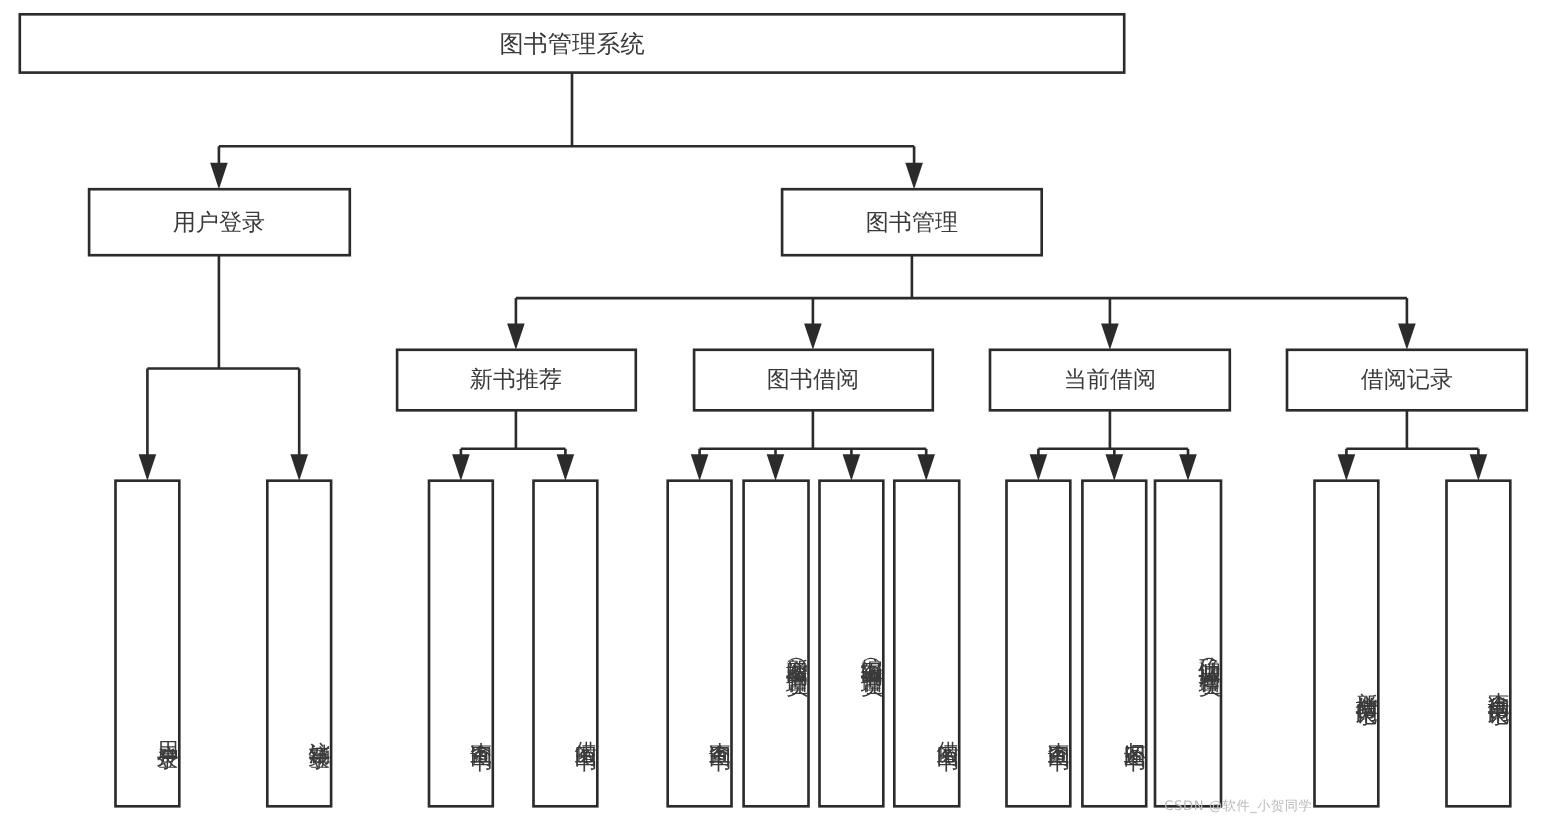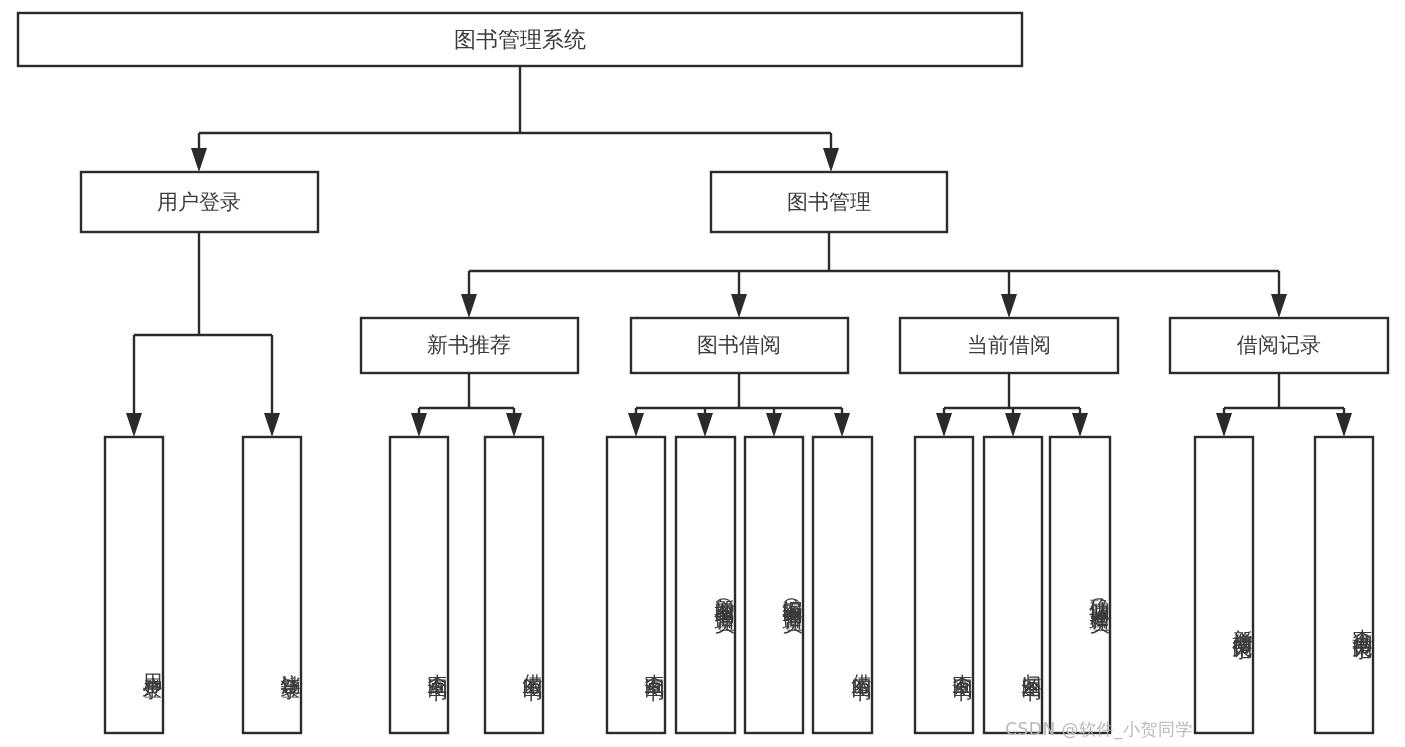--- a/index.html
+++ b/index.html
@@ -65,21 +65,21 @@
     color: #3a3a3a;
     white-space: nowrap;
     pointer-events: none;
     overflow: hidden;
   }
   .watermark {
     position: absolute;
     right: 8px;
     bottom: 6px;
     font-family: "DejaVu Sans", "Liberation Sans", sans-serif;
-    font-size: 17px;
+    font-size: 12px;
     color: #b9b9b9;
     letter-spacing: 0.5px;
     white-space: nowrap;
   }
 </style>
 </head>
 <body>
 
 <div id="diagram-root">
 

